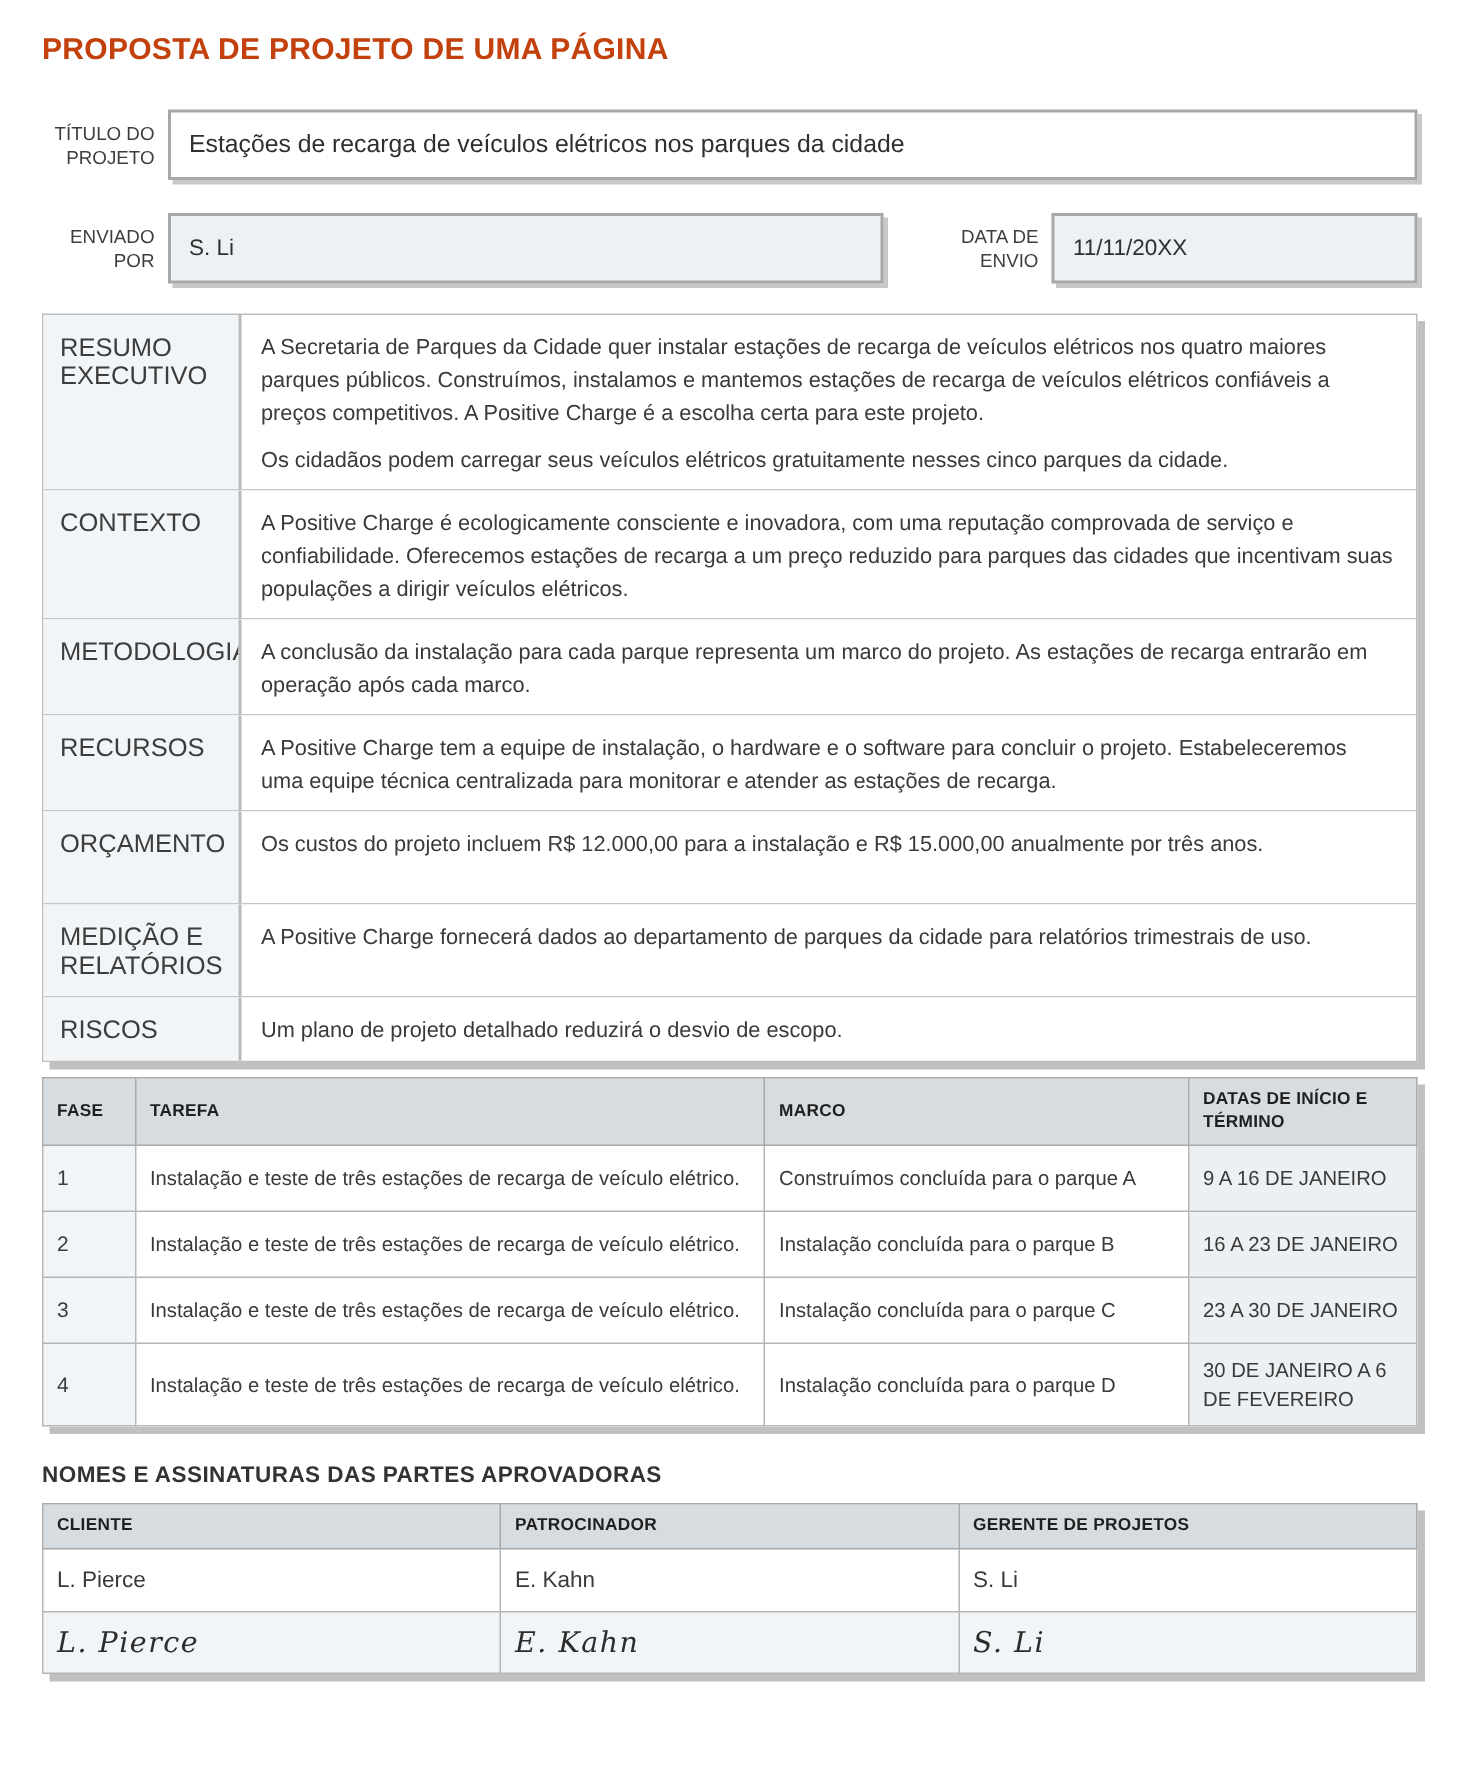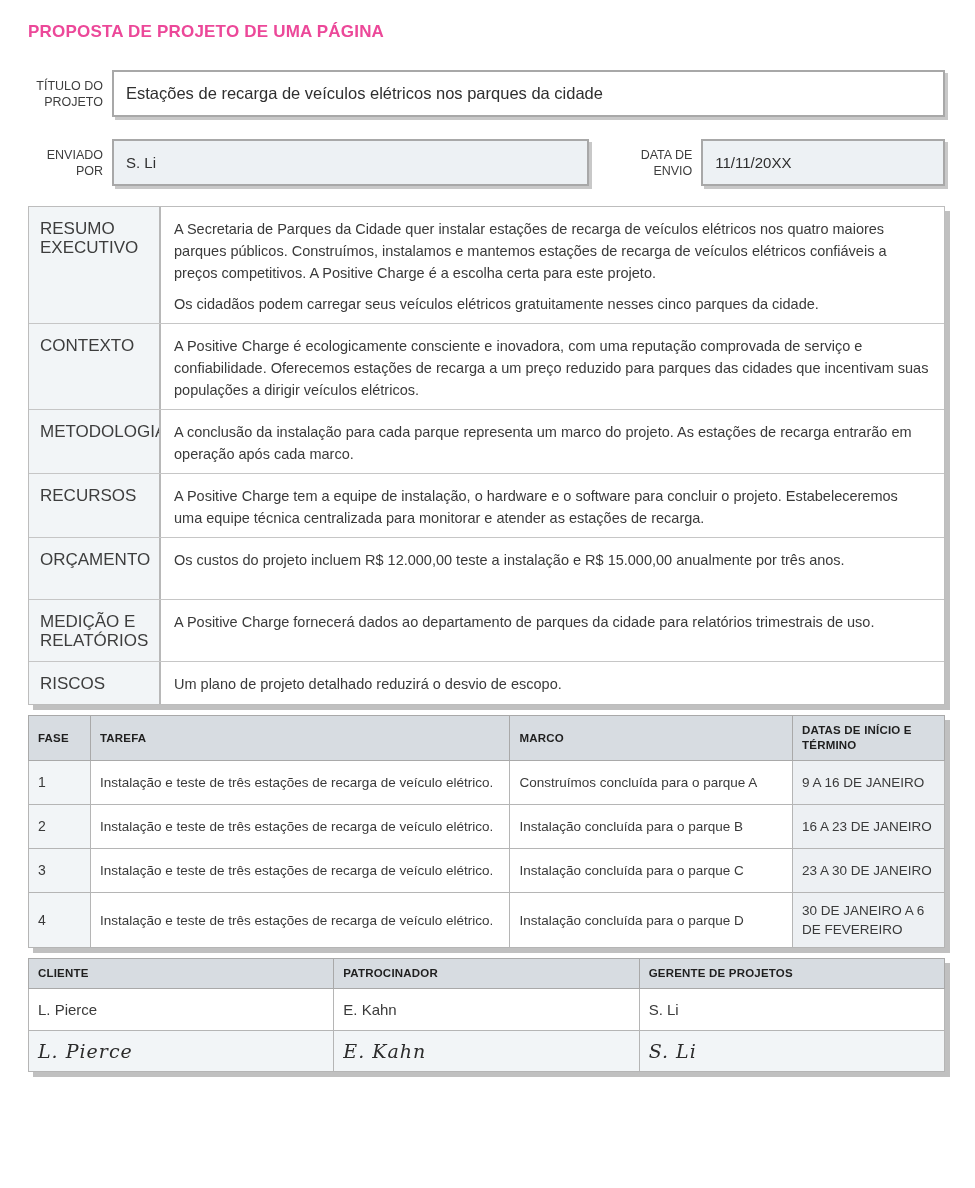--- a/index.html
+++ b/index.html
@@ -7,22 +7,22 @@
   body {
     width:975px; height:1188px;
     font-family:"Liberation Sans", sans-serif;
     color:#3d3d3d;
     overflow:hidden;
   }
   .page { padding:18px 30px 0 28px; }
 
   
   .page-title {
-    font-size:17px; font-weight:bold; letter-spacing:0.2px;
-    color:#ec4899; margin-top:4px;
+    font-size:20px; font-weight:bold; letter-spacing:0.2px;
+    color:#c2410c; margin-top:4px;
   }
 
   
   .field-row { display:flex; align-items:stretch; margin-top:22px; }
   .field-row.first { margin-top:28px; }
   .field-label {
     width:84px; text-align:right; padding-right:9px;
     font-size:12.5px; line-height:16px; color:#3d3d3d;
     display:flex; flex-direction:column; justify-content:center;
     text-transform:uppercase; flex-shrink:0;
@@ -162,21 +162,21 @@
     </div>
     <div class="sum-row r4">
       <div class="sum-label">RECURSOS</div>
       <div class="sum-content">
         <p>A Positive Charge tem a equipe de instalação, o hardware e o software para concluir o projeto. Estabeleceremos uma equipe técnica centralizada para monitorar e atender as estações de recarga.</p>
       </div>
     </div>
     <div class="sum-row r5">
       <div class="sum-label">ORÇAMENTO</div>
       <div class="sum-content">
-        <p>Os custos do projeto incluem R$ 12.000,00 teste a instalação e R$ 15.000,00 anualmente por três anos.</p>
+        <p>Os custos do projeto incluem R$ 12.000,00 para a instalação e R$ 15.000,00 anualmente por três anos.</p>
       </div>
     </div>
     <div class="sum-row r6">
       <div class="sum-label">MEDIÇÃO E RELATÓRIOS</div>
       <div class="sum-content">
         <p>A Positive Charge fornecerá dados ao departamento de parques da cidade para relatórios trimestrais de uso.</p>
       </div>
     </div>
     <div class="sum-row r7">
       <div class="sum-label">RISCOS</div>
@@ -216,20 +216,21 @@
       </tr>
       <tr>
         <td class="c-fase">4</td>
         <td class="c-tarefa">Instalação e teste de três estações de recarga de veículo elétrico.</td>
         <td class="c-marco">Instalação concluída para o parque D</td>
         <td class="c-datas">30 DE JANEIRO A 6 DE FEVEREIRO</td>
       </tr>
     </tbody>
   </table>
 
+  <div class="section-title">NOMES E ASSINATURAS DAS PARTES APROVADORAS</div>
   <table class="data-table ap-table">
     <thead>
       <tr>
         <th>CLIENTE</th>
         <th>PATROCINADOR</th>
         <th>GERENTE DE PROJETOS</th>
       </tr>
     </thead>
     <tbody>
       <tr>

